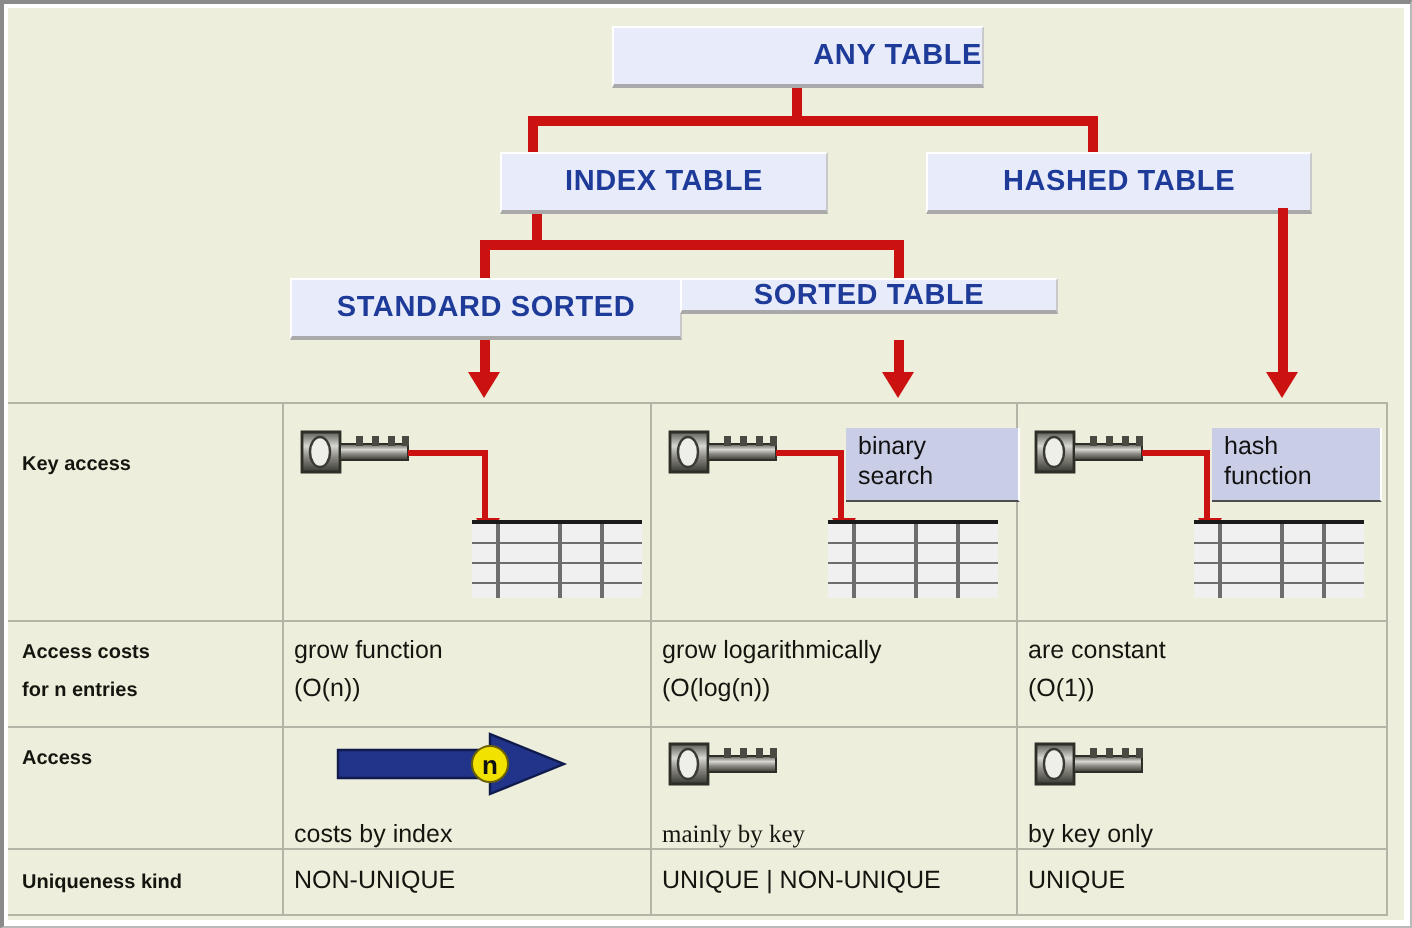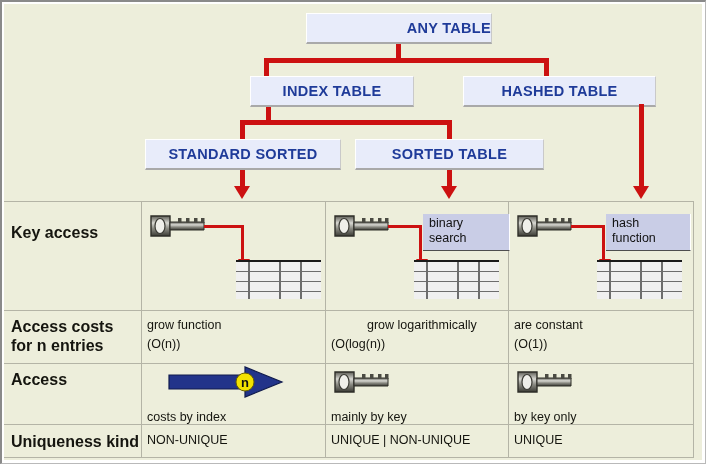--- a/index.html
+++ b/index.html
@@ -42,21 +42,21 @@
     letter-spacing:.3px;
     display:flex;align-items:center;justify-content:center;
     text-align:center;
     font-size:14.5px;
     white-space:nowrap;
   }
   .node.n-any     {left:306px;top:13px; width:186px;height:31px;justify-content:flex-end;}
   .node.n-index   {left:250px;top:76px; width:164px;height:31px;}
   .node.n-hashed  {left:463px;top:76px; width:193px;height:31px;}
   .node.n-standard{left:145px;top:139px;width:196px;height:31px;}
-  .node.n-sorted  {left:355px;top:139px;width:189px;height:31px;}
+  .node.n-sorted  {left:340px;top:139px;width:189px;height:18px;}
 
   
   .rl{position:absolute;background:#cc1111;}
   .rv{width:5px;}
   .rh{height:5px;}
 
   .arrow-down{
     position:absolute;
     width:0;height:0;
     border-left:8px solid transparent;
@@ -75,21 +75,21 @@
   #grid{
     position:absolute;left:4px;top:201px;width:698px;height:259px;
     box-sizing:border-box;
   }
   .gline{position:absolute;background:#b4b4a6;}
   .gv{width:1px;}
   .gh{height:1px;}
 
   .cell-label{
     position:absolute;
-    font-size:16px;
+    font-size:10px;
     font-weight:bold;
     color:#15150f;
     line-height:19px;
     white-space:nowrap;
   }
   .cell-text{
     position:absolute;
     font-size:12.5px;
     color:#15150f;
     line-height:18px;
@@ -259,33 +259,33 @@
 
     <div class="minitable" style="left:410px;top:59px;width:85px;height:39px;">
       <div class="mt-h" style="top:9px;"></div>
       <div class="mt-h" style="top:19px;"></div>
       <div class="mt-h" style="top:29px;"></div>
       <div class="mt-v" style="left:12px;"></div>
       <div class="mt-v" style="left:43px;"></div>
       <div class="mt-v" style="left:64px;"></div>
     </div>
 
-    <div class="cell-text" style="left:327px;top:115px;margin-left:36px;">grow logarithmically</div>
+    <div class="cell-text" style="left:327px;top:115px;">grow logarithmically</div>
     <div class="cell-text" style="left:327px;top:134px;">(O(log(n))</div>
 
     <svg class="keyicon" style="left:328px;top:168px;" viewBox="0 0 62 26">
       <path d="M3 3 H22 V23 H3 Z" fill="url(#kg1)" stroke="#2e2e28" stroke-width="1.4"></path>
       <ellipse cx="12" cy="13" rx="5" ry="7.5" fill="#efefea" stroke="#3a3a34" stroke-width="1.2"></ellipse>
       <path d="M22 9 H56 V17 H22 Z" fill="url(#kg1)" stroke="#2e2e28" stroke-width="1"></path>
       <rect x="30" y="5" width="3.5" height="5" fill="#4a4a42"></rect>
       <rect x="38" y="5" width="3.5" height="5" fill="#4a4a42"></rect>
       <rect x="46" y="5" width="3.5" height="5" fill="#4a4a42"></rect>
       <rect x="53" y="5" width="3.5" height="5" fill="#4a4a42"></rect>
     </svg>
-    <div class="cell-text" style="left:327px;top:207px;">mainly by key</div>
+    <div class="cell-text" style="left:327px;top:207px;font-family:Liberation Serif, serif;">mainly by key</div>
 
     <div class="cell-text" style="left:327px;top:230px;">UNIQUE | NON-UNIQUE</div>
 
     <svg class="keyicon" style="left:511px;top:12px;" viewBox="0 0 62 26">
       <path d="M3 3 H22 V23 H3 Z" fill="url(#kg1)" stroke="#2e2e28" stroke-width="1.4"></path>
       <ellipse cx="12" cy="13" rx="5" ry="7.5" fill="#efefea" stroke="#3a3a34" stroke-width="1.2"></ellipse>
       <path d="M22 9 H56 V17 H22 Z" fill="url(#kg1)" stroke="#2e2e28" stroke-width="1"></path>
       <rect x="30" y="5" width="3.5" height="5" fill="#4a4a42"></rect>
       <rect x="38" y="5" width="3.5" height="5" fill="#4a4a42"></rect>
       <rect x="46" y="5" width="3.5" height="5" fill="#4a4a42"></rect>

